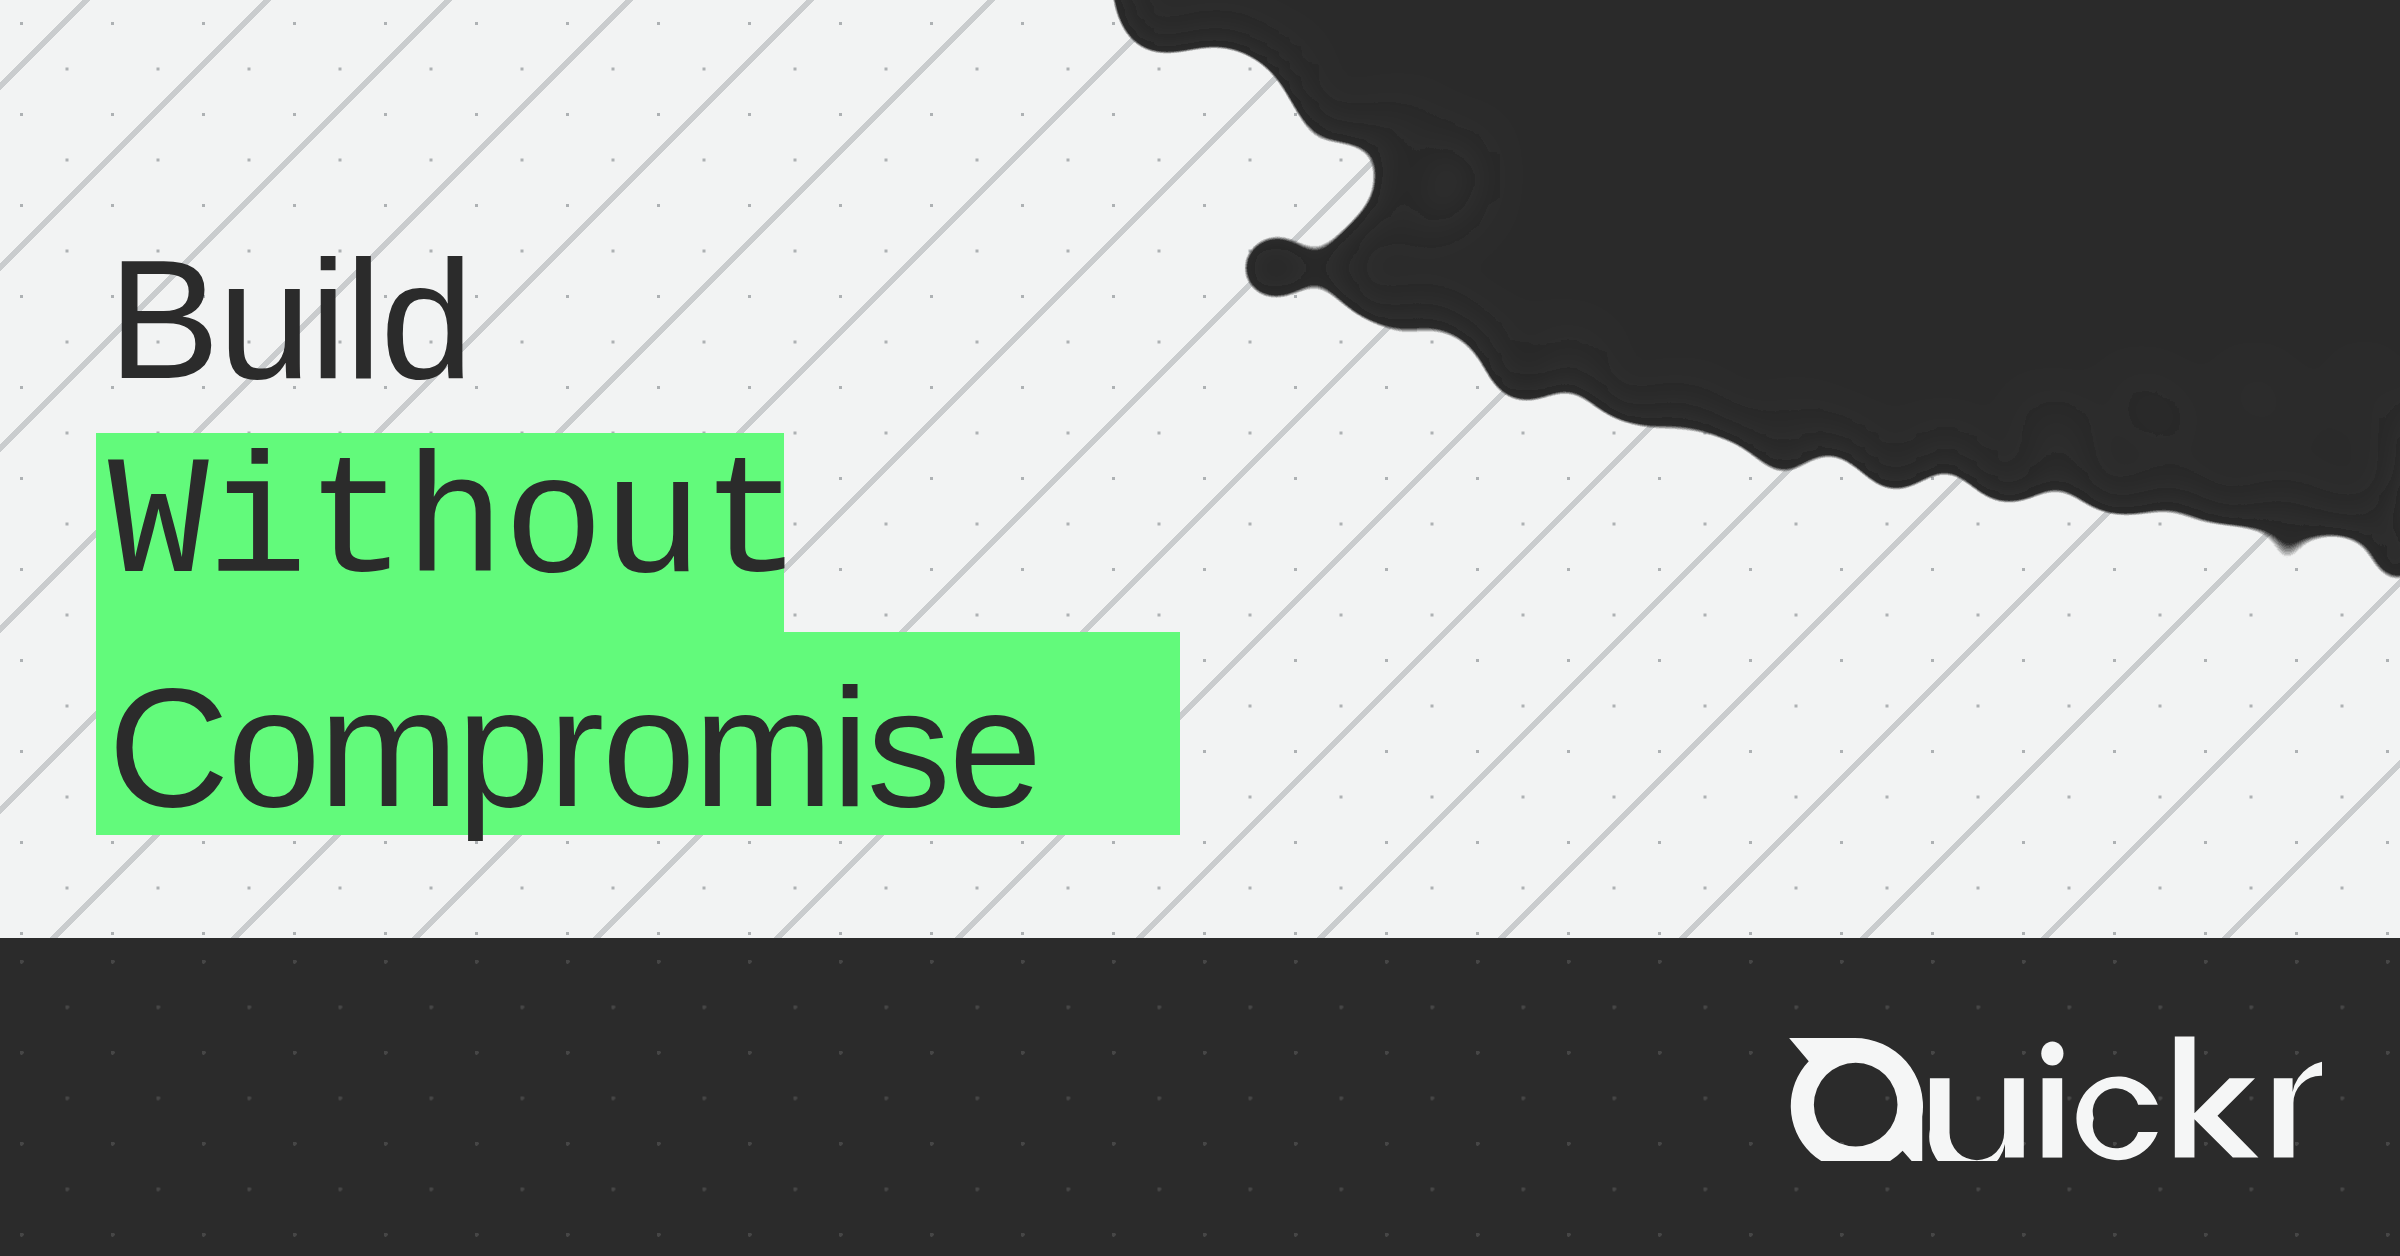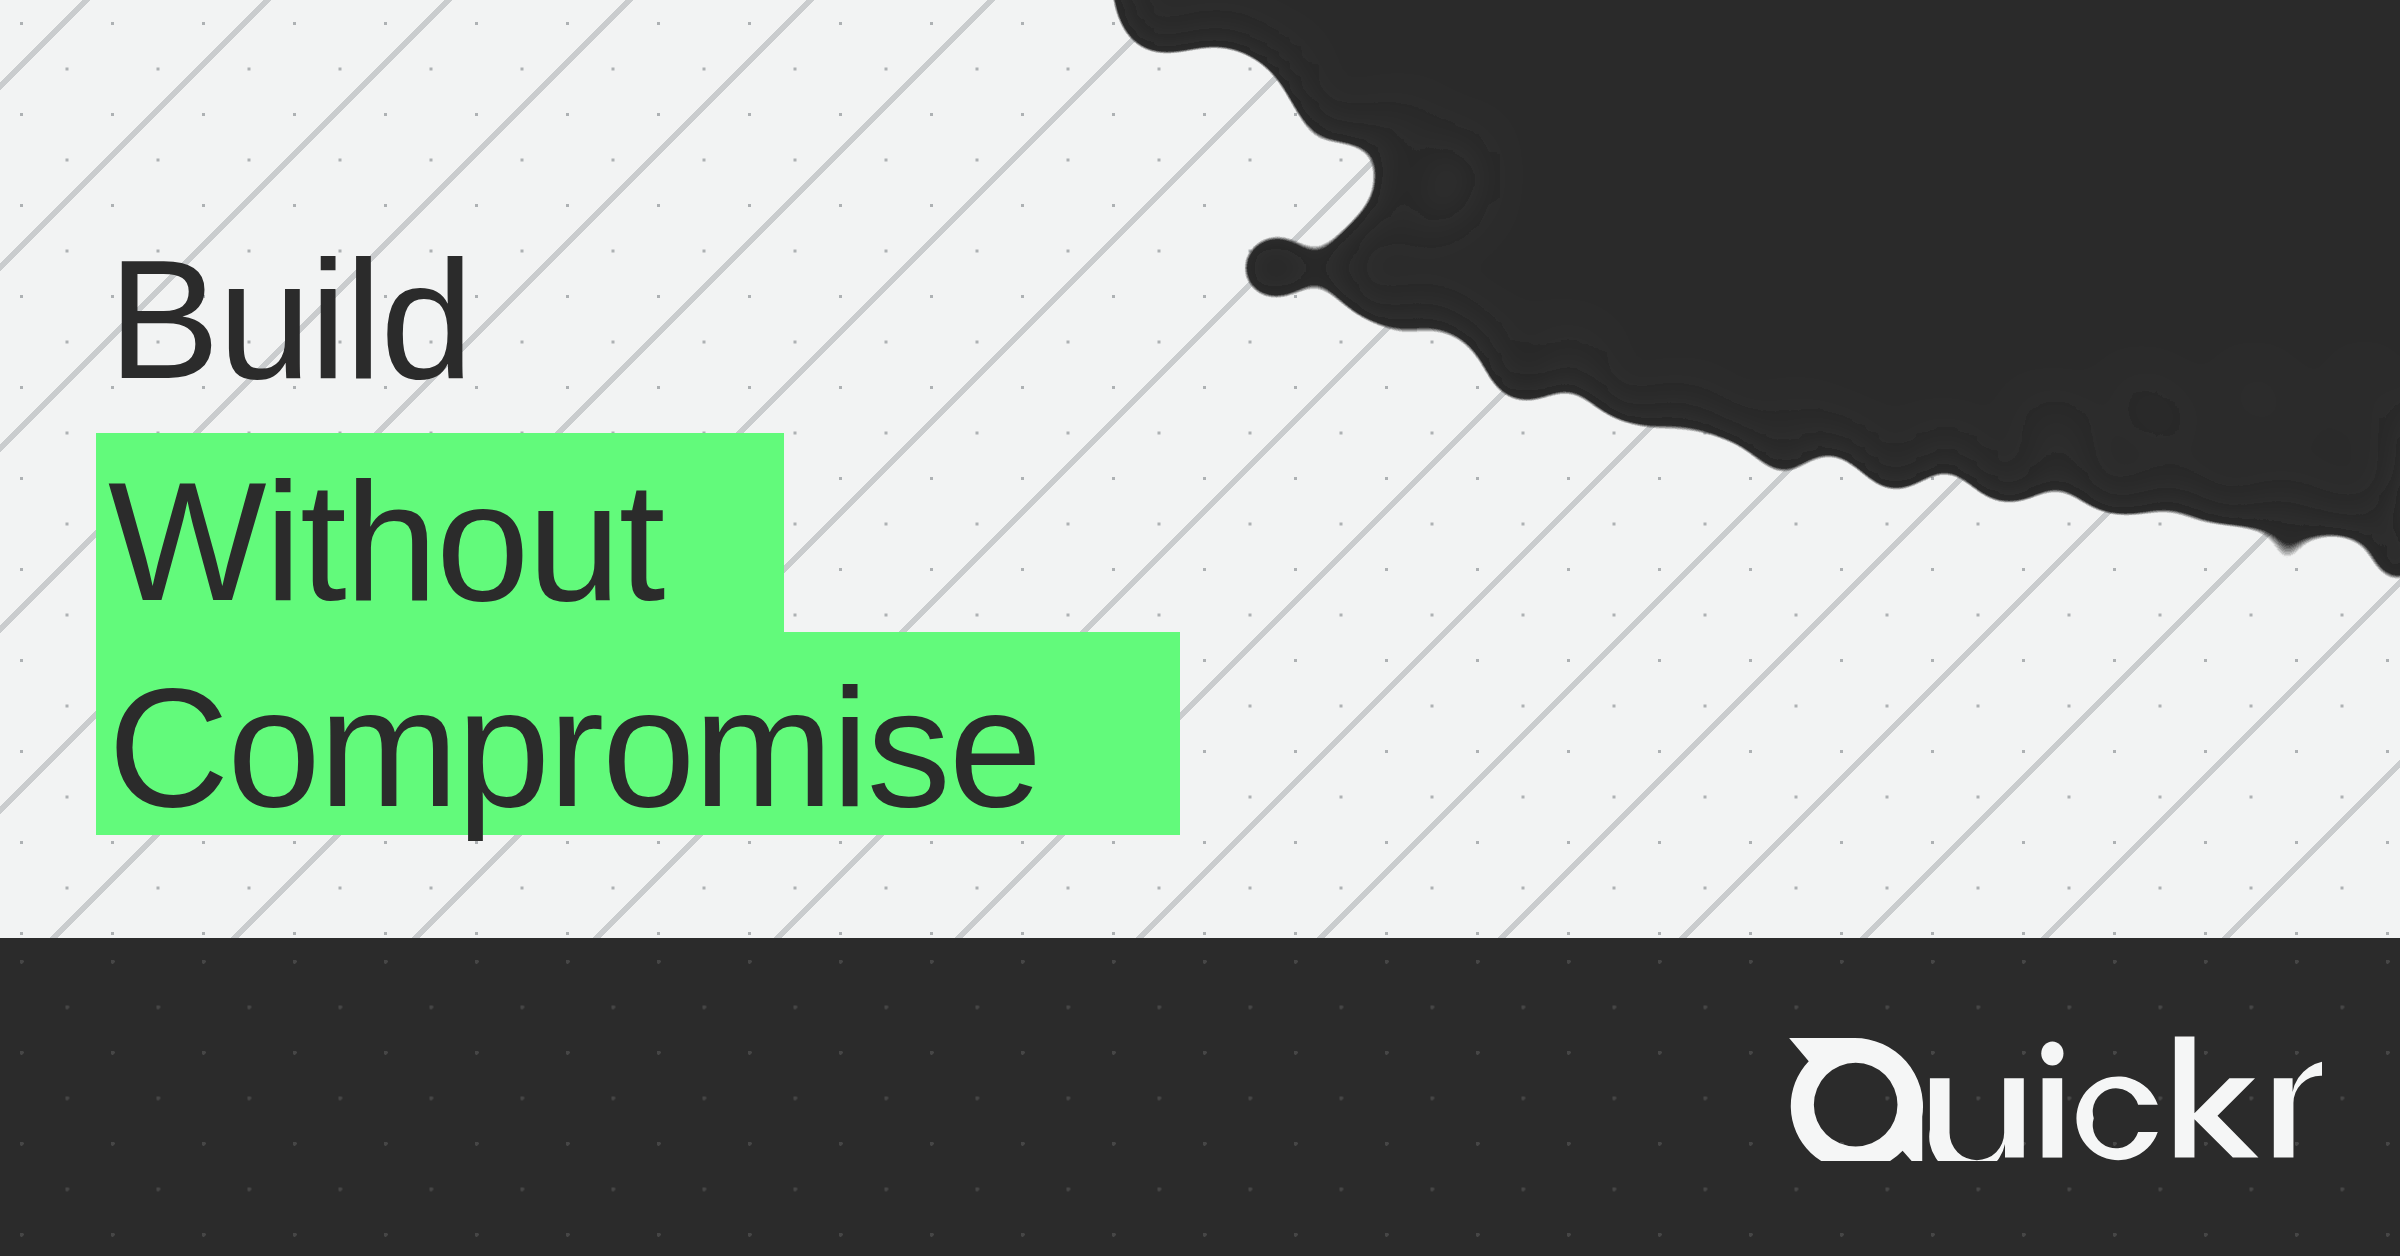--- a/index.html
+++ b/index.html
@@ -81,21 +81,21 @@
     position:absolute;
     left:108px;
     font-size:168px;
     line-height:1;
     font-weight:400;
     letter-spacing:-2px;
     color:#2B2B2B;
     font-family:"Liberation Sans","DejaVu Sans",sans-serif;
   }
   #line1 { top:236px; }
-  #line2 { top:458px; }
+  #line2 { top:442px;font-family:Liberation Mono, monospace; }
   #line3 { top:664px; }
 
   
   #footer-bar {
     position:absolute;
     left:0; top:938px;
     width:2400px; height:318px;
     background:#2B2B2B;
     overflow:hidden;
   }

